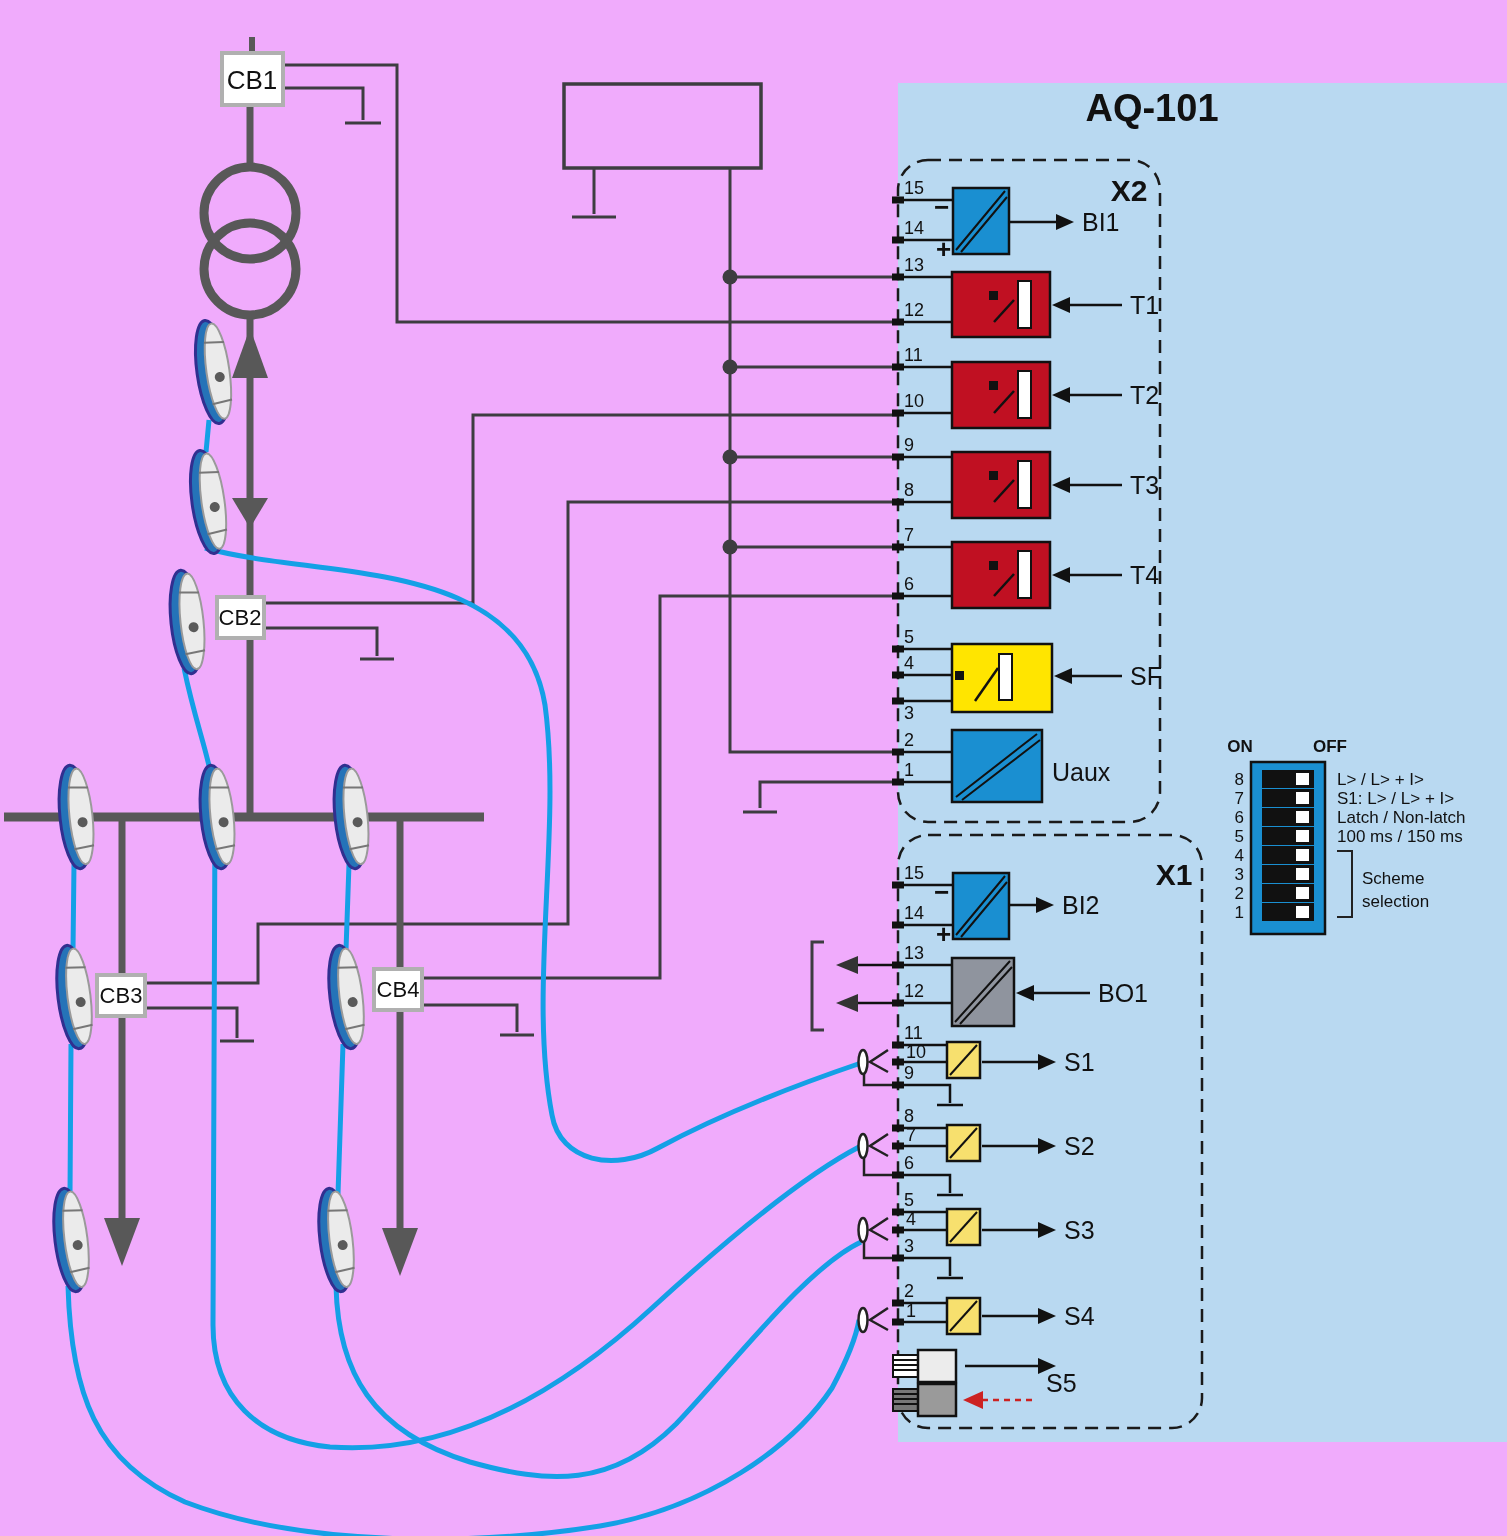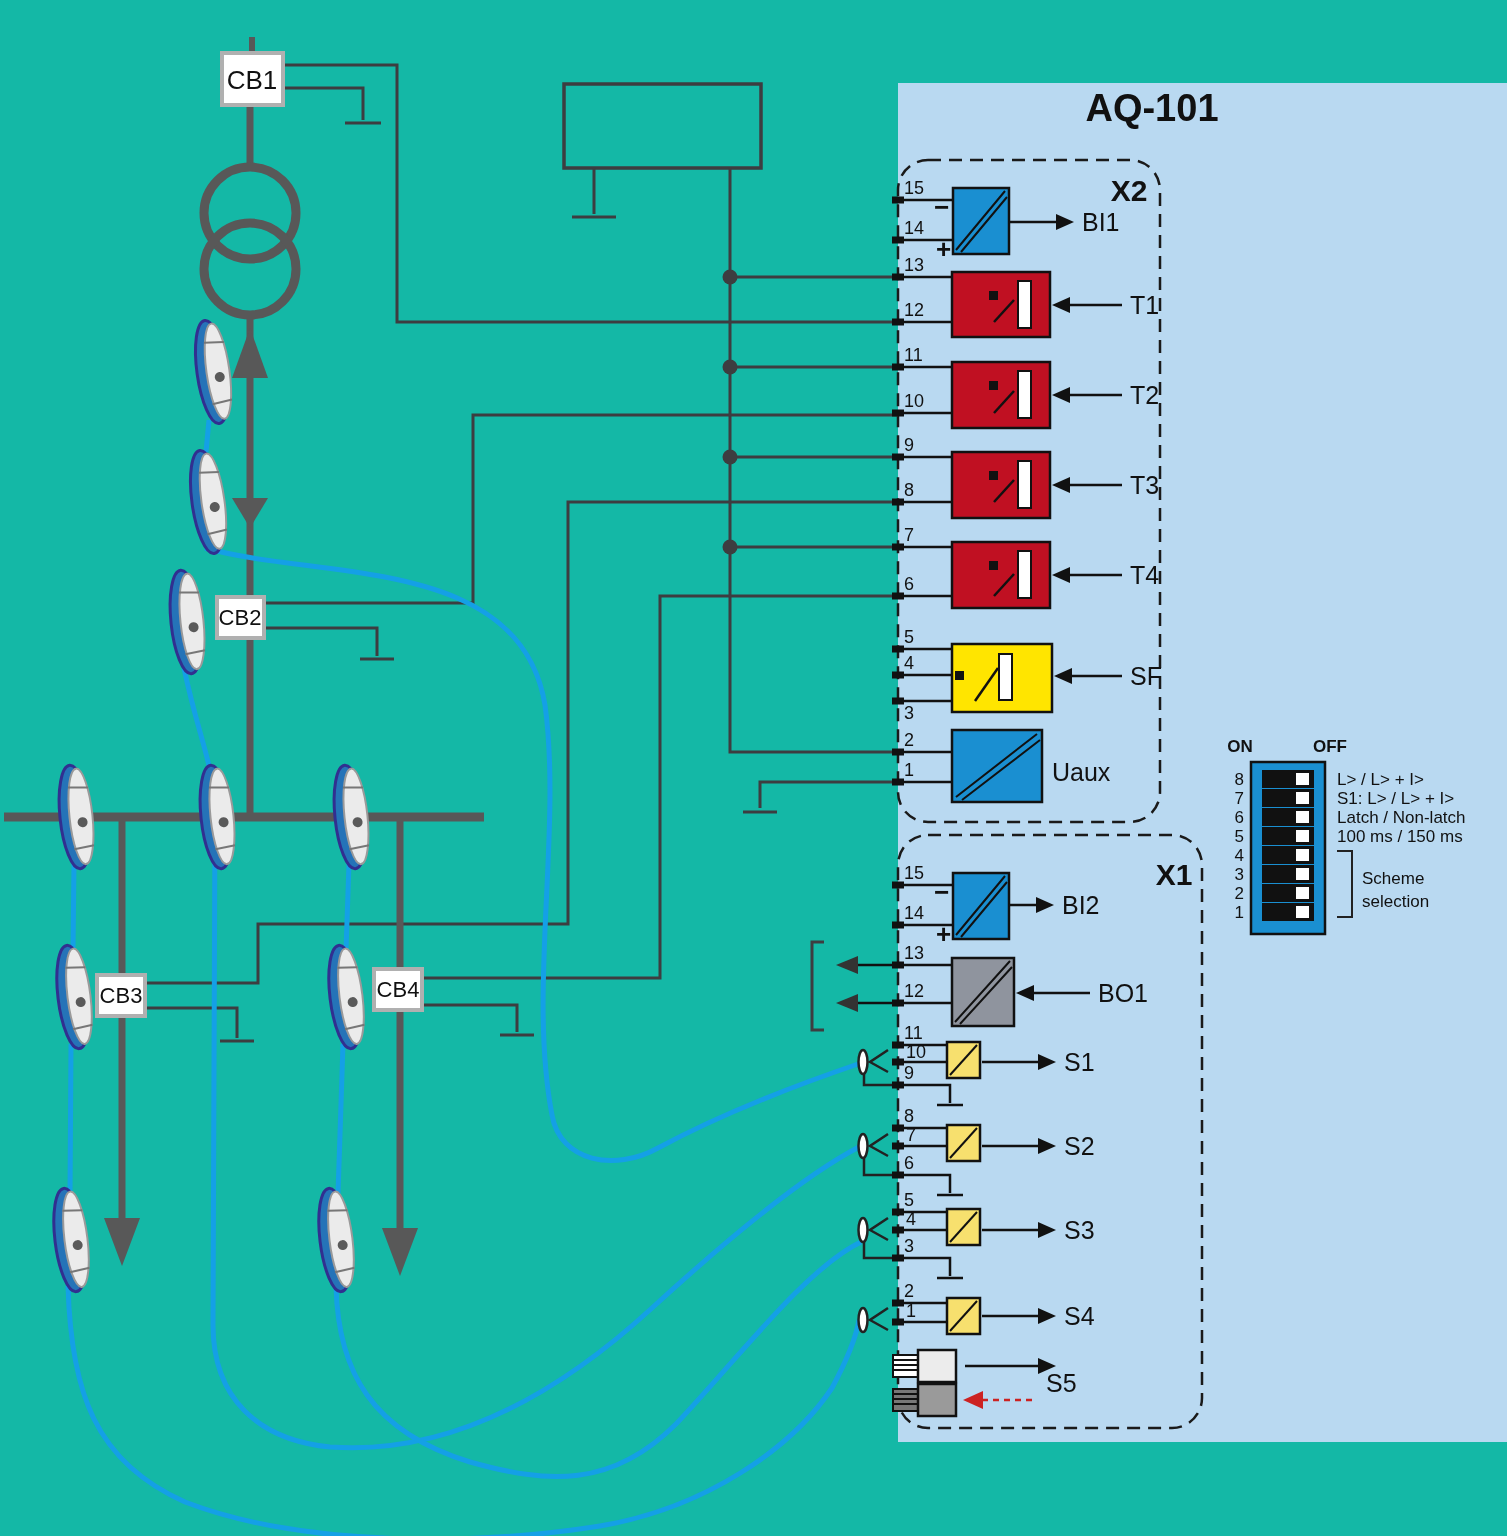--- a/index.html
+++ b/index.html
@@ -1,16 +1,16 @@
 <!DOCTYPE html>
 <html><head>
 <meta charset="utf-8">
 <style>
   html,body{margin:0;padding:0;background:#000;}
-  .stage{width:1507px;height:1536px;position:relative;background:#14b8a6;overflow:hidden;}
+  .stage{width:1507px;height:1536px;position:relative;background:#f0abfc;overflow:hidden;}
   svg{display:block;}
   text{font-family:"Liberation Sans","DejaVu Sans",sans-serif;fill:#111;}
   .term{font-size:18px;}
   .comp{font-size:25px;}
   .sign{font-size:26px;font-weight:bold;}
   .blocklabel{font-size:30px;font-weight:bold;}
   .title{font-size:38px;font-weight:bold;}
   .cbtext{font-size:26px;}
   .cbtext-sm{font-size:22px;}
   .dip{font-size:17px;}

